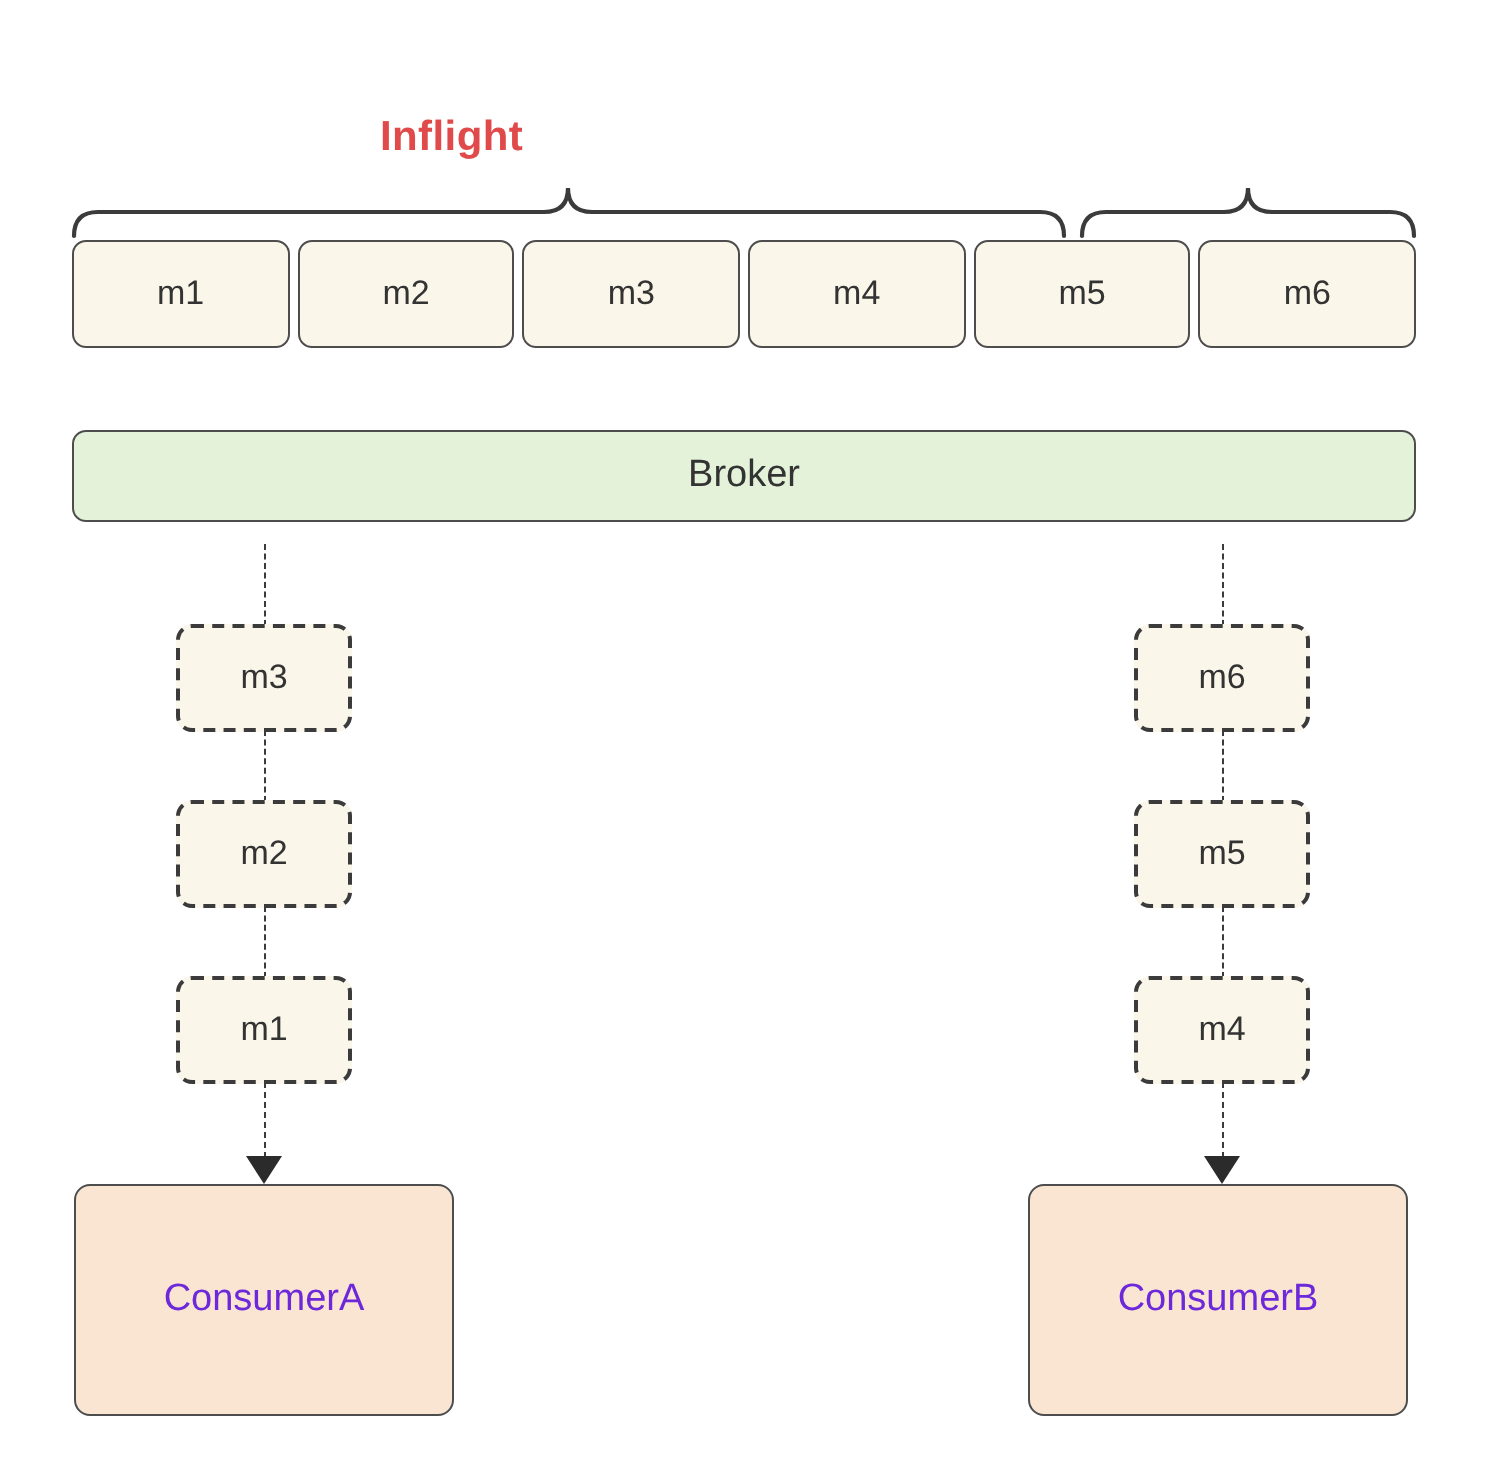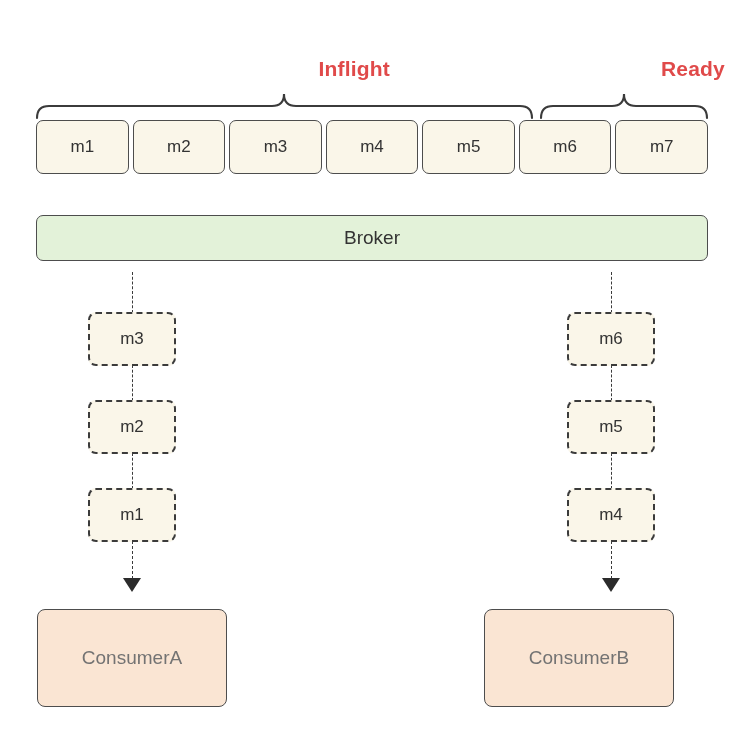--- a/index.html
+++ b/index.html
@@ -22,21 +22,21 @@
     width: 744px;
     height: 742px;
   }
 
   
   .group-label {
     position: absolute;
     font-size: 21px;
     font-weight: bold;
     color: #e04a4a;
-    text-align: right;
+    text-align: left;
     white-space: nowrap;
     letter-spacing: .2px;
   }
   #label-inflight { left: 190px; top: 57px; width: 200px; }
   #label-ready    { left: 525px; top: 57px; width: 200px; }
 
   
   #brace-layer {
     position: absolute;
     left: 0; top: 84px;
@@ -113,59 +113,56 @@
     width: 0; height: 0;
     border-left: 9px solid transparent;
     border-right: 9px solid transparent;
     border-top: 14px solid #2b2b2b;
   }
 
   
   .consumer-box {
     position: absolute;
     width: 190px;
-    height: 98px;
+    height: 116px;
     background: #fae5d3;
     border: 1.6px solid #4d4d4d;
     border-radius: 8px;
     display: flex;
     align-items: center;
     justify-content: center;
     font-size: 19px;
-    color: #737373;
+    color: #6d28d9;
     box-sizing: border-box;
-    margin-top: 17px;
   }
   #consumer-a { left: 37px;  top: 592px; }
-  #consumer-b { left: 484px; top: 592px; }
+  #consumer-b { left: 514px; top: 592px; }
 </style>
 </head>
 <body>
 
 <div id="canvas">
 
   <div class="group-label" id="label-inflight">Inflight</div>
 
-  <div class="group-label" id="label-ready">Ready</div>
 
   <svg id="brace-layer" viewBox="0 0 744 36">
 
     <path d="M 37,34 Q 37,22 49,22 L 272,22 Q 284,22 284,10 Q 284,22 296,22 L 520,22 Q 532,22 532,34" fill="none" stroke="#3b3b3b" stroke-width="2.1" stroke-linecap="round"></path>
 
     <path d="M 541,34 Q 541,22 553,22 L 612,22 Q 624,22 624,10 Q 624,22 636,22 L 695,22 Q 707,22 707,34" fill="none" stroke="#3b3b3b" stroke-width="2.1" stroke-linecap="round"></path>
   </svg>
 
   <div id="queue-row">
     <div class="msg-box">m1</div>
     <div class="msg-box">m2</div>
     <div class="msg-box">m3</div>
     <div class="msg-box">m4</div>
     <div class="msg-box">m5</div>
     <div class="msg-box">m6</div>
-    <div class="msg-box">m7</div>
   </div>
 
   <div id="broker-bar">Broker</div>
 
   <div class="dash-line" style="left:132px; top:272px; height:41px;"></div>
   <div class="pending-box" style="left:88px; top:312px;">m3</div>
 
   <div class="dash-line" style="left:132px; top:365px; height:36px;"></div>
   <div class="pending-box" style="left:88px; top:400px;">m2</div>
 

